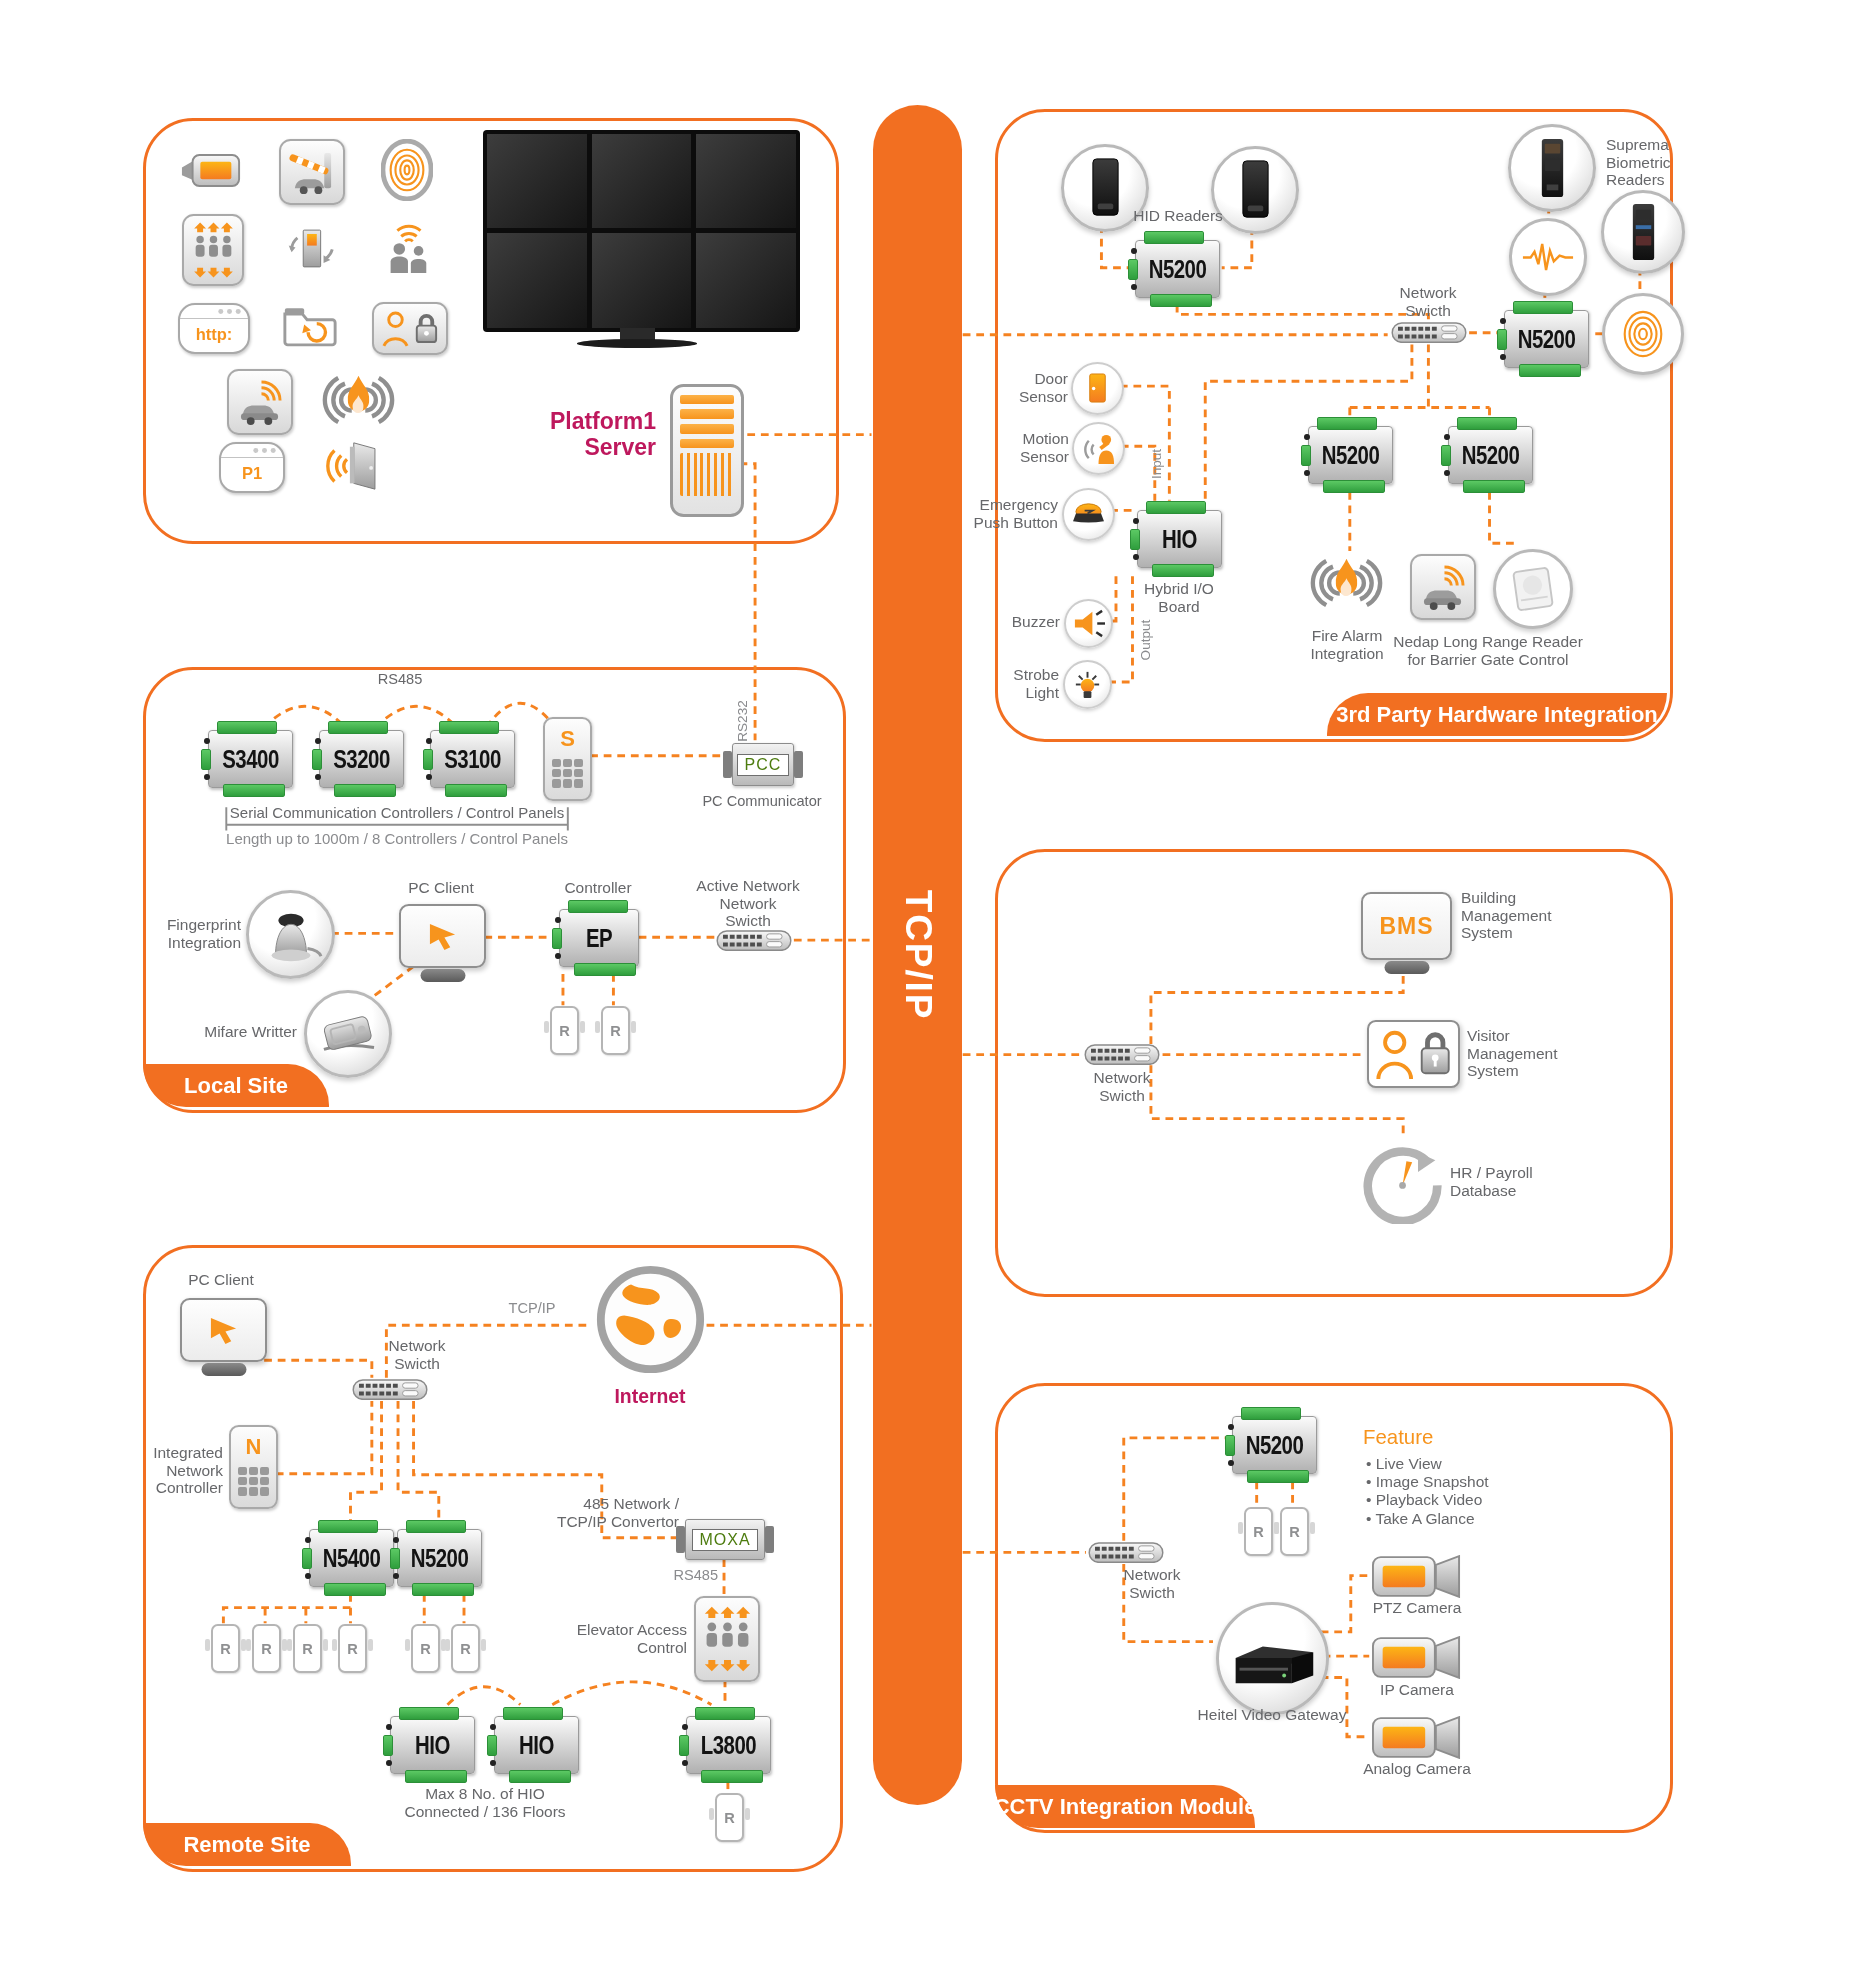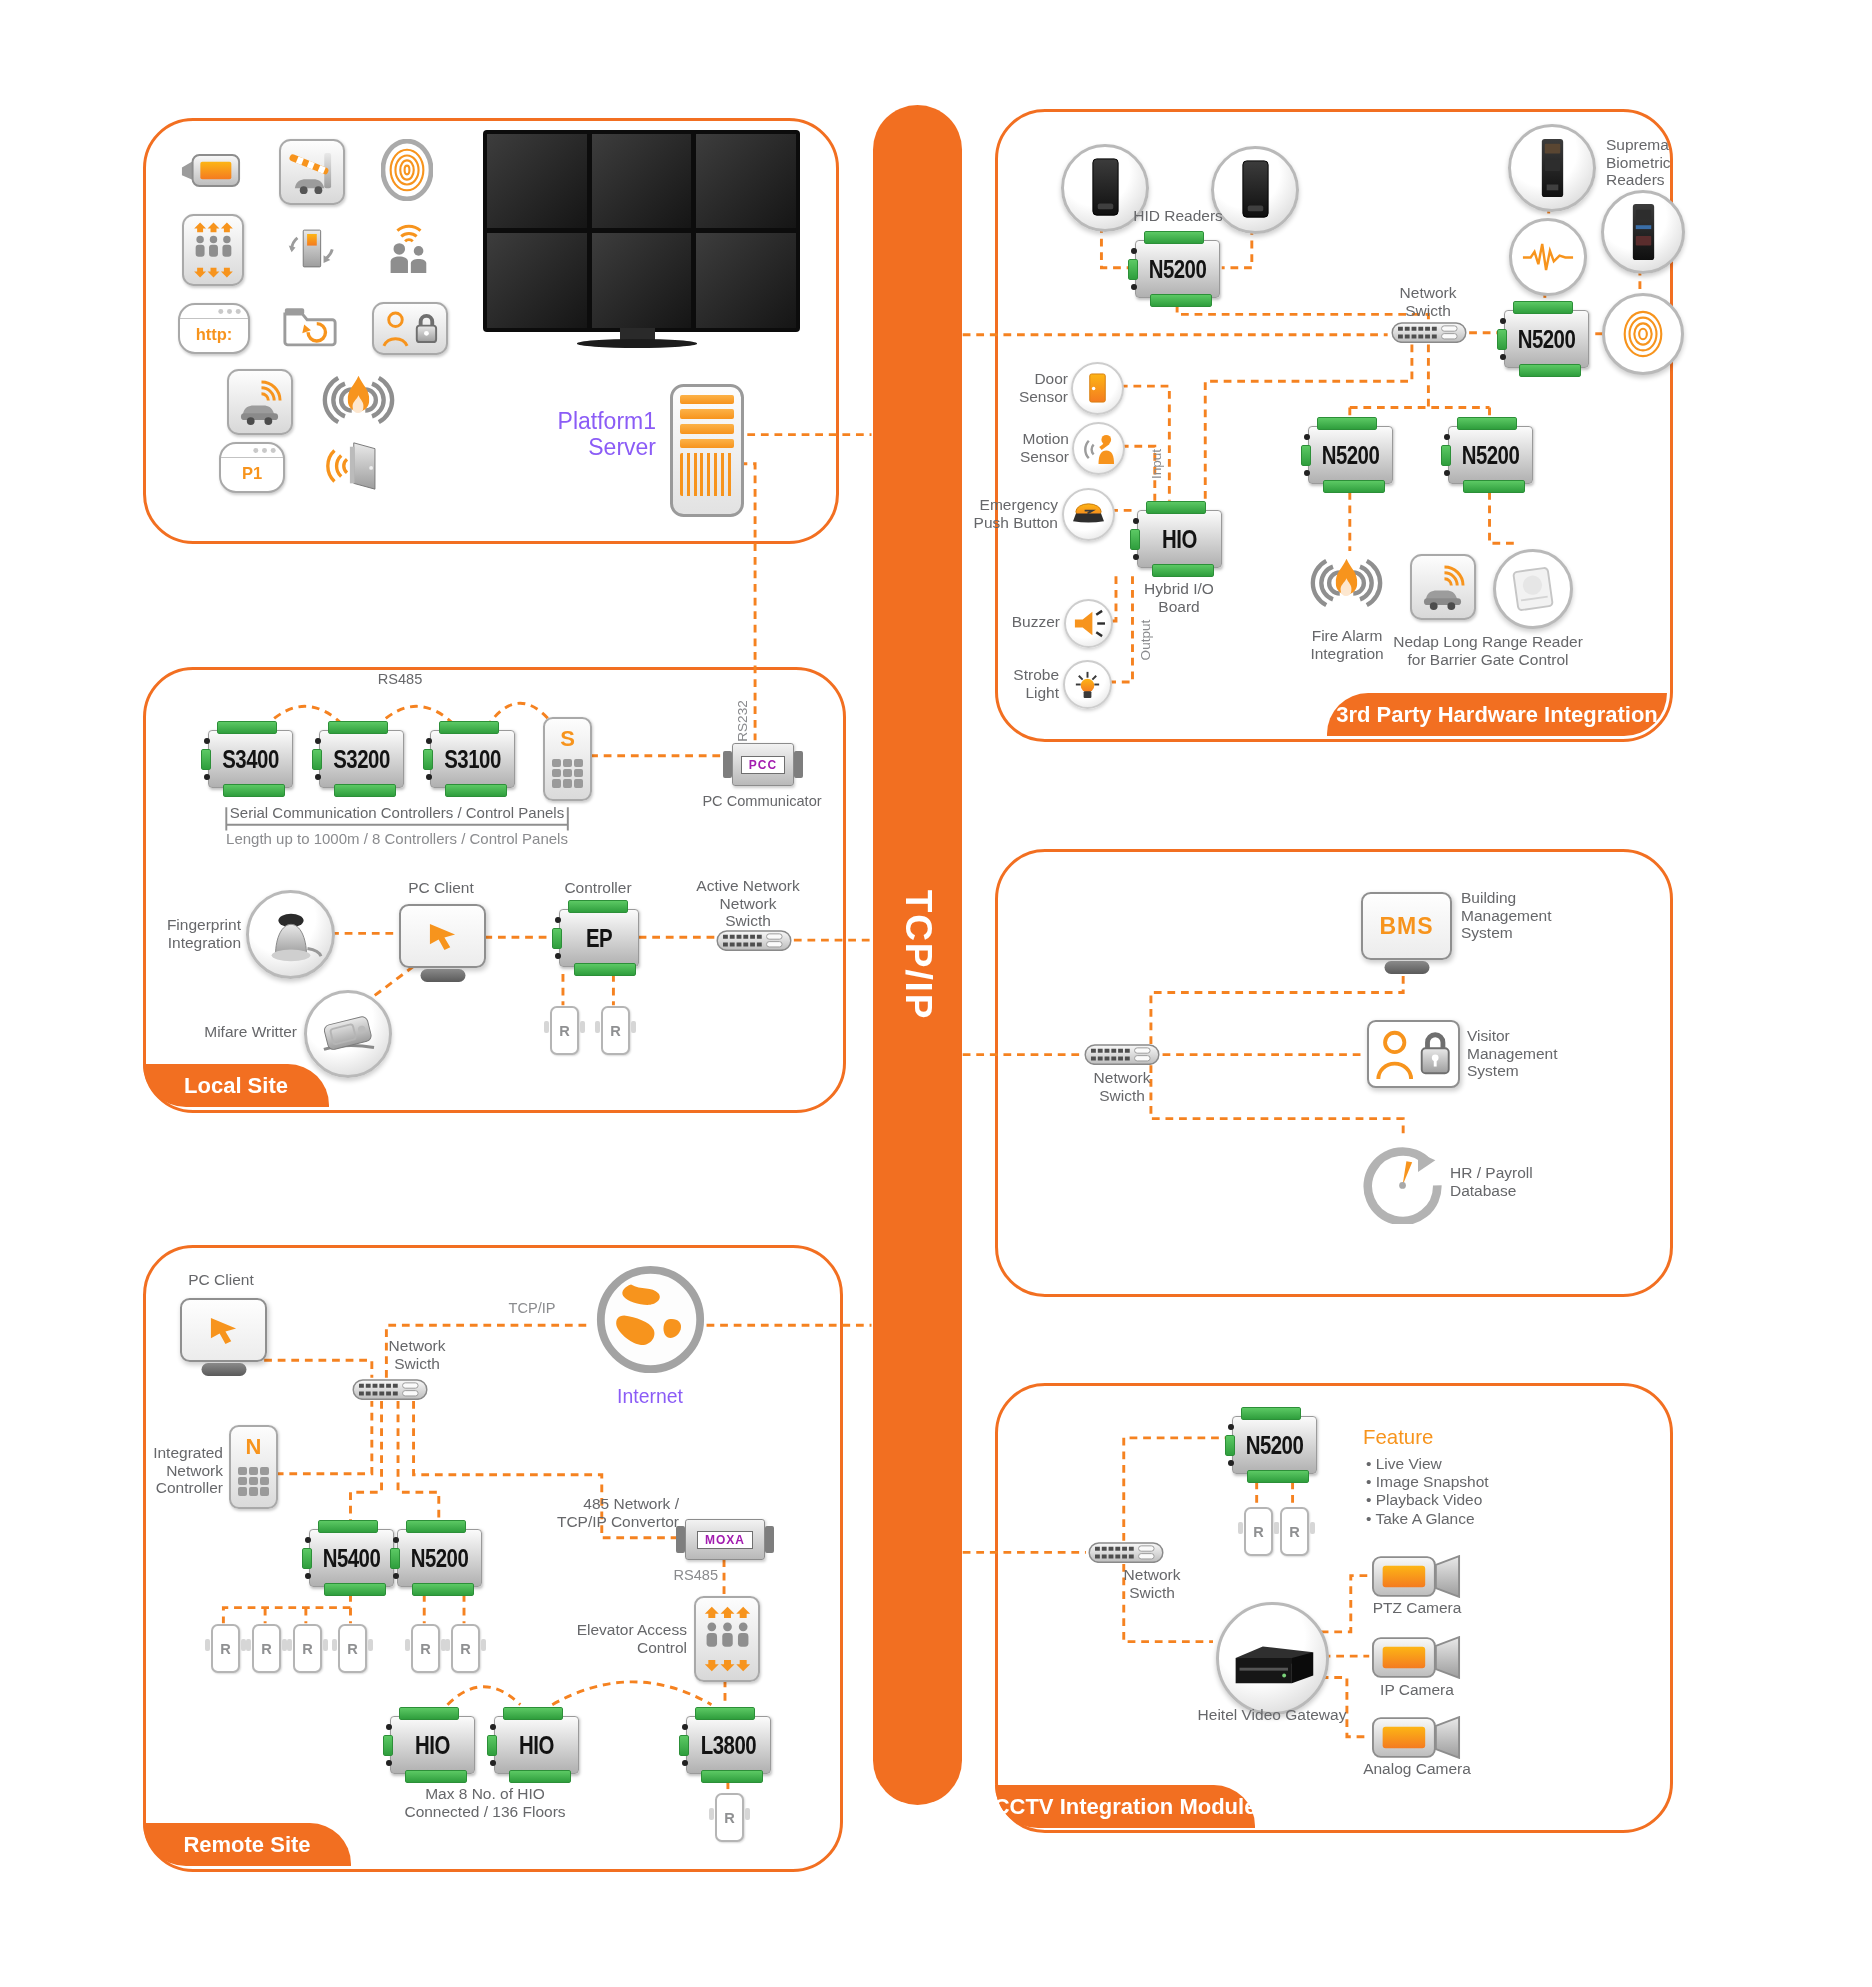--- a/index.html
+++ b/index.html
@@ -9,21 +9,21 @@
   .bar{position:absolute;left:873px;top:105px;width:89px;height:1700px;border-radius:45px;background:#f26f21}
   .bartxt{position:absolute;left:45px;top:850px;transform:translate(-50%,-50%) rotate(90deg);color:#fff;font-weight:bold;font-size:37px;letter-spacing:1.9px;white-space:nowrap}
   svg.lines{position:absolute;left:0;top:0;pointer-events:none}
   .dash{fill:none;stroke:#f58220;stroke-width:3;stroke-dasharray:8 6}
   .gline{fill:none;stroke:#8f8f8f;stroke-width:2}
   .cap{position:absolute;font-size:15.5px;line-height:1.13;color:#66676a;white-space:nowrap}
   .cap span{display:block}
   .tc{transform:translateX(-50%);text-align:center}
   .tr{transform:translateX(-100%);text-align:right}
   .rot{transform:translate(-50%,-50%) rotate(-90deg);transform-origin:center}
-  .bold-dark{color:#8b5cf6;font-weight:normal}
+  .bold-dark{color:#be185d;font-weight:bold}
   .btab{position:absolute;height:43px;background:#f26f21;color:#fff;font-weight:bold;font-size:22px;display:flex;align-items:center;justify-content:center;white-space:nowrap}
   .tabL{border-radius:0 43px 0 45px}
   .tabR{border-radius:43px 0 45px 0}
   .ctrl{position:absolute;width:83px;height:56px;background:linear-gradient(180deg,#fbfbfb,#d2d2d2 55%,#b0b0b0);border:1.9px solid #9a9a9a;border-radius:3.9px;display:flex;align-items:center;justify-content:center;box-shadow:1px 1.9px 2.9px rgba(0,0,0,.25)}
   .ctrl b{font-weight:bold;font-size:20.4px;color:#131313;letter-spacing:-0.5px;transform:scaleY(1.25)}
   .ctrl .st,.ctrl .sb,.ctrl .nb{position:absolute;background:linear-gradient(#5cc964,#2f9e3d);border:1px solid #2c8f38;border-radius:1.9px}
   .ctrl .st{top:-9.7px;left:7.8px;width:58px;height:10.7px}
   .ctrl .sb{bottom:-9.7px;left:13.6px;width:60px;height:10.7px}
   .ctrl .nb{left:-7.8px;top:17.5px;width:7.8px;height:19.4px}
   .ctrl .d1,.ctrl .d2{position:absolute;left:-4.9px;width:5.8px;height:5.8px;border-radius:50%;background:#222}
@@ -42,21 +42,21 @@
   .brow .bbar{height:12.6px;border-bottom:1.9px solid #c3c3c3;position:relative}
   .brow .dots{position:absolute;top:3.9px;right:16.5px;width:4.9px;height:4.9px;border-radius:50%;background:#c9c9c9;box-shadow:8.7px 0 #c9c9c9,-8.7px 0 #c9c9c9}
   .brow .txt{display:flex;align-items:center;justify-content:center;font-weight:800;color:#f7941d;font-size:16.5px;height:calc(100% - 14.6px)}
   .hand{position:absolute;width:45px;height:80px;border:2.9px solid #a9a9a9;border-radius:9.7px;background:linear-gradient(#fdfdfd,#dadada);text-align:center;box-shadow:1px 1.9px 2.9px rgba(0,0,0,.2)}
   .hand b{display:block;margin-top:6.8px;font-size:22px;color:#f7941d;font-weight:800}
   .hand .keys{margin:6.8px auto 0;width:31px;height:29px;display:grid;grid-template-columns:repeat(3,1fr);gap:1.9px}
   .hand .keys i{background:#9a9a9a;border-radius:1.9px}
   .conv{position:absolute;background:linear-gradient(#f2f2f2,#b9b9b9);border:1.9px solid #8c8c8c;border-radius:2.9px;display:flex;align-items:center;justify-content:center;box-shadow:1px 1.9px 2.9px rgba(0,0,0,.2)}
   .conv::before,.conv::after{content:"";position:absolute;top:16%;height:68%;width:8.7px;background:#7e7e7e;border-radius:1.9px}
   .conv::before{left:-9.7px}.conv::after{right:-9.7px}
-  .conv .scr{background:#fff;border:1.9px solid #6f6f6f;padding:1px 6.8px;font-weight:700;color:#a21caf;letter-spacing:1px;font-size:12px}
+  .conv .scr{background:#fff;border:1.9px solid #6f6f6f;padding:1px 6.8px;font-weight:400;color:#4d7c0f;letter-spacing:1px;font-size:16px}
   .wall{position:absolute;display:grid;grid-template-columns:repeat(3,1fr);grid-template-rows:repeat(2,1fr);gap:4.9px;background:#0c0c0c;padding:3.9px;border-radius:3.9px}
   .wall i{background:linear-gradient(135deg,#3d3d3d,#151515)}
   .server{position:absolute;width:54px;height:113px;border:3.9px solid #9a9a9a;border-radius:13.6px;background:linear-gradient(#fdfdfd,#e2e2e2);padding:7.8px 6.8px 5.8px}
   .server i{display:block;height:9.7px;border-radius:1.9px;background:linear-gradient(#fcb248,#f7941d);margin-bottom:4.9px}
   .server .stripes{height:43px;background:repeating-linear-gradient(90deg,#f7941d 0 2.9px,transparent 2.9px 6.8px);border-radius:1.9px}
   .feat{position:absolute;font-size:15.5px;color:#66676a;white-space:nowrap}
   .feat::before{content:"• ";color:#66676a}
   .ftitle{position:absolute;font-size:20.4px;font-weight:normal;color:#f7941d}
   .camv{position:absolute}
 </style>

